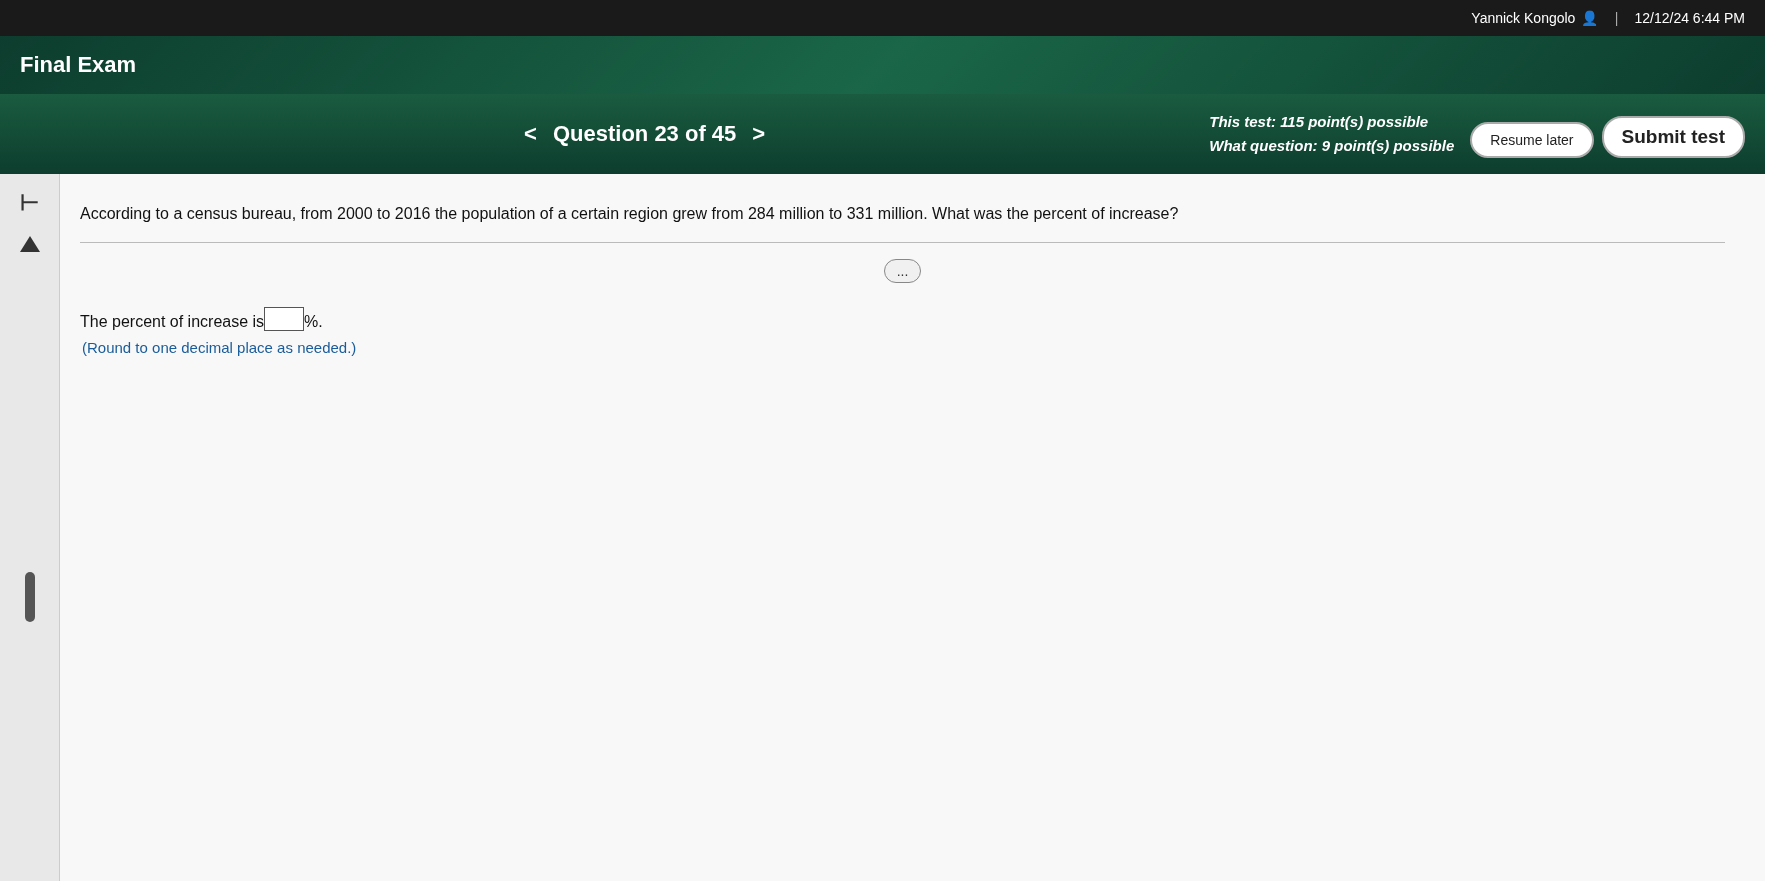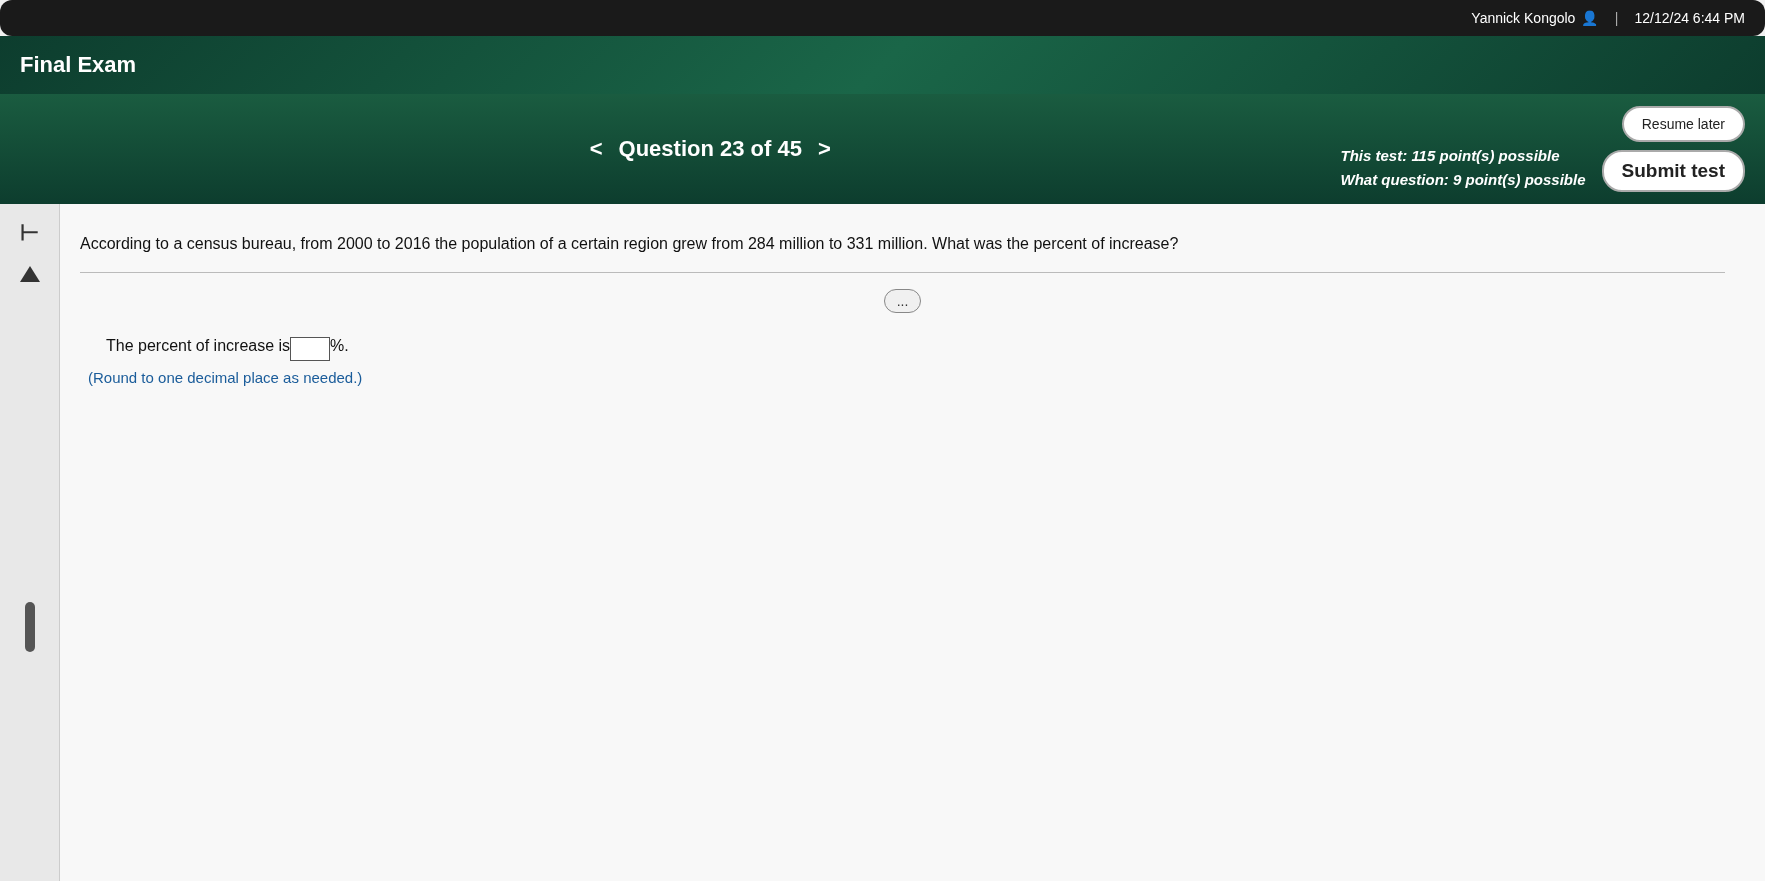--- a/index.html
+++ b/index.html
@@ -15,21 +15,20 @@
     .top-bar {
       background: #1a1a1a;
       color: #fff;
       display: flex;
       justify-content: flex-end;
       align-items: center;
       padding: 6px 20px;
       font-size: 14px;
       gap: 16px;
       height: 36px;
-      border-radius: 12px;
     }
     .top-bar-user {
       display: flex;
       align-items: center;
       gap: 6px;
     }
     .top-bar-separator {
       color: #aaa;
     }
     .top-bar-datetime {
@@ -113,21 +112,21 @@
       border: 2px solid #aaa;
       border-radius: 20px;
       padding: 8px 18px;
       font-size: 19px;
       cursor: pointer;
       font-weight: bold;
       white-space: nowrap;
     }
     .nav-buttons-col {
       display: flex;
-      flex-direction: column;
+      flex-direction: row;
       gap: 8px;
       align-items: flex-end;
     }
 
     
     .main-layout {
       display: flex;
       background: #f0f0f0;
       min-height: calc(881px - 174px);
     }
@@ -194,40 +193,39 @@
       border-radius: 20px;
       padding: 3px 12px;
       font-size: 14px;
       color: #333;
       background: #f0f0f0;
       cursor: pointer;
       display: inline-block;
     }
     .answer-row {
       display: flex;
-      align-items: flex-start;
+      align-items: flex-end;
       margin-top: 24px;
       font-size: 16px;
       color: #111;
-      margin-left: 26px;
     }
     .answer-input {
       width: 40px;
       height: 24px;
       border: 1px solid #555;
       background: #fff;
       font-size: 16px;
       text-align: center;
       outline: none;
     }
     .answer-hint {
       color: #1a5c9a;
       font-size: 15px;
       margin-top: 8px;
-      margin-left: 8px;
+      margin-left: 2px;
     }
   </style>
 </head>
 <body>
 
 <div class="top-bar">
   <div class="top-bar-user">
     <span>Yannick Kongolo</span>
     <span>👤</span>
   </div>

